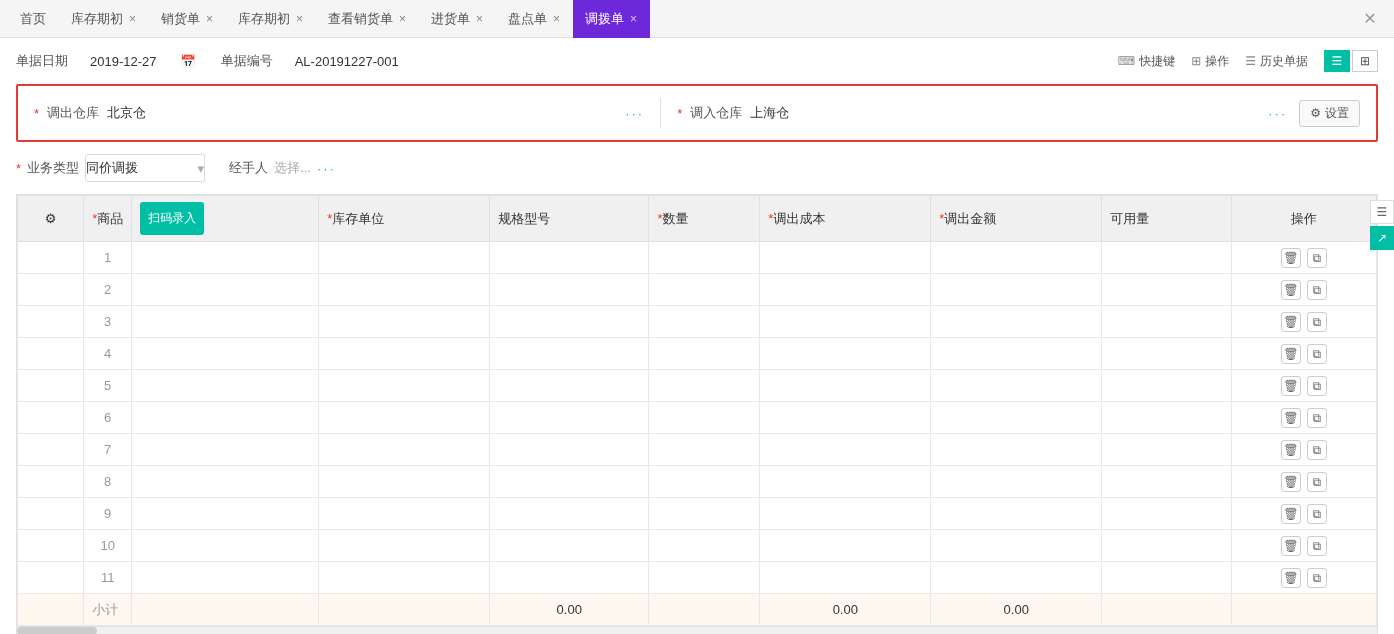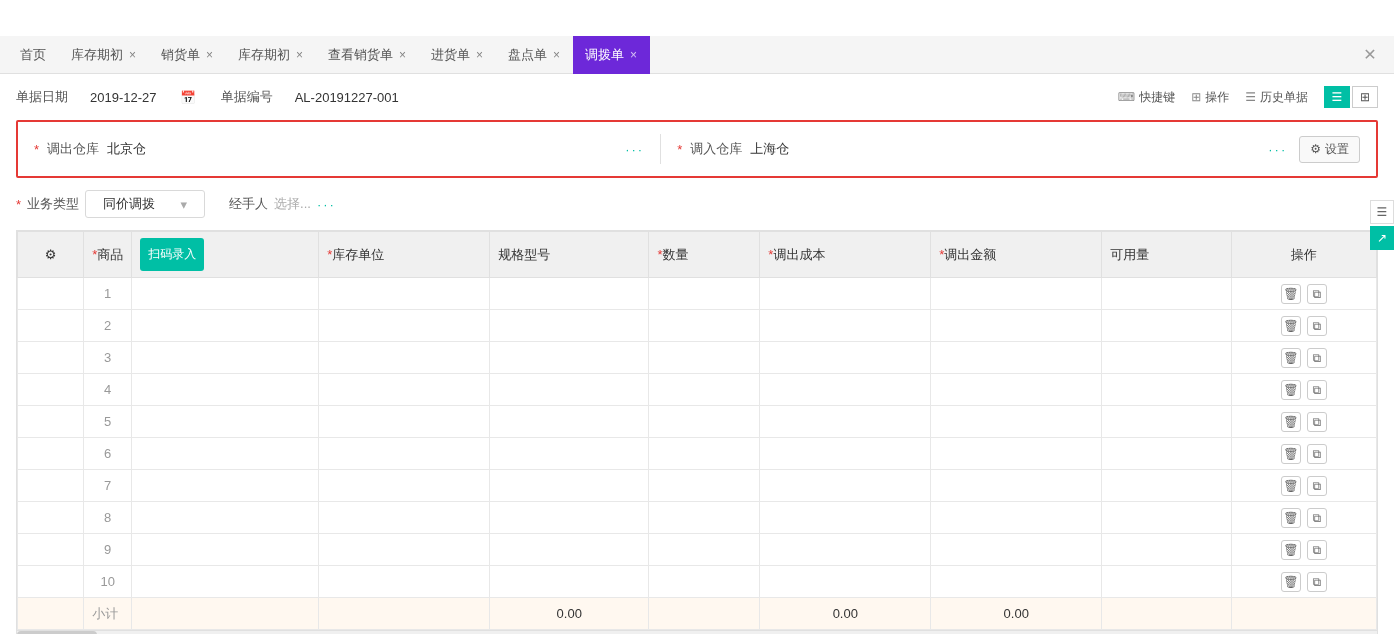--- a/index.html
+++ b/index.html
@@ -1,21 +1,21 @@
 <!DOCTYPE html>
 <html><head>
   <meta charset="utf-8">
   <style>
     * { box-sizing: border-box; margin: 0; padding: 0; }
     body { font-family: 'Microsoft YaHei', Arial, sans-serif; font-size: 13px; background: #fff; color: #333; overflow: hidden; }
 
     
     .tab-bar {
       display: flex; align-items: center; background: #f5f5f5; border-bottom: 1px solid #e0e0e0;
-      height: 38px; padding: 0 8px; position: relative; margin-top: 36px;
+      height: 38px; padding: 0 8px; position: relative;
     }
     .tab {
       display: flex; align-items: center; padding: 0 12px; height: 38px; cursor: pointer;
       font-size: 13px; color: #555; white-space: nowrap; position: relative;
       border-right: 1px solid transparent;
     }
     .tab.active { background: #6d28d9; color: #fff; }
     .tab .close-btn { margin-left: 6px; color: inherit; opacity: 0.7; cursor: pointer; font-size: 12px; }
     .tab.active .close-btn { color: #fff; }
     .tab-bar-close {
@@ -60,21 +60,21 @@
       padding: 4px 10px; cursor: pointer; color: #555; font-size: 12px; background: #f9f9f9; margin-left: 12px;
     }
 
     
     .form-row { display: flex; align-items: center; gap: 24px; margin-bottom: 12px; }
     .form-field { display: flex; align-items: center; gap: 6px; }
     .form-field .req { color: #e53935; }
     .form-field label { color: #555; }
     .form-field .dropdown {
       display: flex; align-items: center; gap: 6px; border: 1px solid #d9d9d9; border-radius: 3px;
-      padding: 4px 17px; min-width: 120px; cursor: pointer; background: #fff;
+      padding: 4px 0; min-width: 120px; cursor: pointer; background: #fff;
     }
     .form-field .dropdown-placeholder { color: #aaa; }
     .form-field .dots-btn { color: #00bfa5; cursor: pointer; letter-spacing: 2px; }
 
     
     .table-container { border: 1px solid #e0e0e0; overflow-x: auto; }
     table { width: 100%; border-collapse: collapse; font-size: 13px; }
     thead tr { background: #f0f0f0; }
     thead th {
       border: 1px solid #e0e0e0; padding: 6px 8px; text-align: left; font-weight: normal;
@@ -407,20 +407,37 @@
       <td></td>
       <td></td>
       <td></td>
       <td>
         <div class="op-cell">
           <div class="op-icon">🗑</div>
           <div class="op-icon">⧉</div>
         </div>
       </td>
     </tr>
+          <tr>
+      <td></td>
+      <td class="row-num">11</td>
+      <td></td>
+      <td></td>
+      <td></td>
+      <td></td>
+      <td></td>
+      <td></td>
+      <td></td>
+      <td>
+        <div class="op-cell">
+          <div class="op-icon">🗑</div>
+          <div class="op-icon">⧉</div>
+        </div>
+      </td>
+    </tr>
           <tr class="subtotal-row">
       <td></td>
       <td style="color:#999;">小计</td>
       <td></td>
       <td></td>
       <td style="text-align:center;">0.00</td>
       <td></td>
       <td style="text-align:center;">0.00</td>
       <td style="text-align:center;">0.00</td>
       <td></td>

